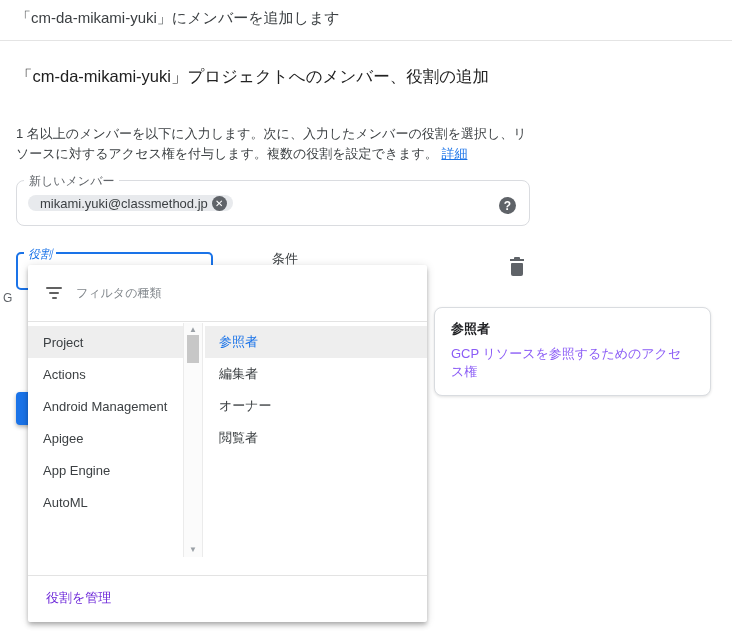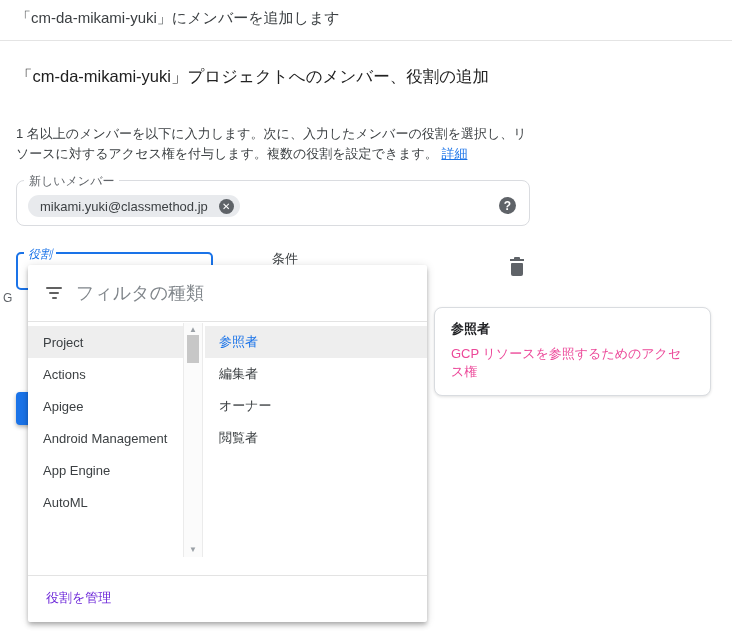--- a/index.html
+++ b/index.html
@@ -18,21 +18,21 @@
   .top-divider { left:0; top:40px; width:732px; height:1px; background:#e4e4e4; }
 
   
   .dlg-heading { left:16px; top:64px; width:522px; font-size:16.5px; line-height:25px; color:#212121; }
   .dlg-desc { left:16px; top:124px; width:512px; font-size:13px; line-height:20px; color:#3c4043; }
   .link { color:#1a73e8; text-decoration:underline; cursor:pointer; }
 
   
   .member-box { left:16px; top:180px; width:514px; height:46px; border:1px solid #dadce0; border-radius:8px; background:#fff; }
   .member-label { left:24px; top:173px; background:#fff; padding:0 5px; font-size:12px; color:#5f6368; z-index:1; }
-  .chip { left:28px; top:195px; height:22px; display:flex; align-items:center; gap:11px;
+  .chip { left:28px; top:195px; height:16px; display:flex; align-items:center; gap:4px;
           background:#e8eaed; border-radius:12px; padding:0 6px 0 12px; font-size:13px; color:#3c4043; cursor:default; }
   .chip-close { width:15px; height:15px; border-radius:50%; background:#5f6368; color:#fff;
                 font-size:10px; line-height:15px; display:flex; align-items:center; justify-content:center; cursor:pointer; }
   .help-icon { left:499px; top:197px; width:17px; height:17px; border-radius:50%; background:#5f6368;
                color:#fff; font-size:12px; font-weight:bold; display:flex; align-items:center; justify-content:center; cursor:pointer; }
 
   
   .role-box { left:16px; top:252px; width:197px; height:38px; border:2px solid #1a73e8; border-radius:5px; background:#fff; z-index:1; cursor:pointer; }
   .role-label { left:24px; top:246px; background:#fff; padding:0 4px; font-size:12px; color:#1a73e8; z-index:2;font-style:italic; }
   .role-helper { left:3px; top:291px; font-size:12px; color:#5f6368; z-index:0; }
@@ -50,21 +50,21 @@
               border-radius:4px; box-shadow:0 2px 4px rgba(0,0,0,.3); z-index:2; cursor:pointer; }
 
   
   .dropdown { left:28px; top:265px; width:399px; height:357px; background:#fff; border-radius:2px; z-index:4;
               box-shadow:0 2px 4px -1px rgba(0,0,0,.2), 0 4px 5px 0 rgba(0,0,0,.14), 0 1px 10px 0 rgba(0,0,0,.12); }
   .dd-filter { position:absolute; left:0; top:0; width:100%; height:57px; display:flex; align-items:center;
                padding-left:17px; border-bottom:1px solid #e3e3e3; cursor:text; }
   .filter-icon { width:18px; display:flex; flex-direction:column; align-items:center; gap:3px; }
   .filter-icon i { display:block; height:2px; background:#616161; border-radius:1px; }
   .filter-icon .b1 { width:16px; } .filter-icon .b2 { width:10px; } .filter-icon .b3 { width:5px; }
-  .dd-filter-text { margin-left:13px; font-size:18px; color:#80868b; }
+  .dd-filter-text { margin-left:13px; font-size:12px; color:#80868b; }
 
   .dd-lists { position:absolute; left:0; top:61px; width:100%; height:241px; overflow:hidden; }
   .cat-col { position:absolute; left:0; top:0; width:155px; }
   .cat-row { height:32px; display:flex; align-items:center; padding-left:15px; font-size:13px; color:#3c4043;
              white-space:nowrap; overflow:hidden; cursor:pointer; }
   .cat-row.selected { background:#eeeeee; }
   .role-col { position:absolute; left:177px; top:0; width:222px; }
   .role-row { height:32px; display:flex; align-items:center; padding-left:14px; font-size:13px; color:#3c4043; cursor:pointer; }
   .role-row.selected { background:#eeeeee; color:#1a73e8; }
 
@@ -74,21 +74,21 @@
   .scroll-arrow { font-size:8px; color:#9aa0a6; line-height:10px; cursor:pointer; }
   .scroll-thumb { position:absolute; left:3px; top:12px; width:12px; height:28px; background:#c7c7c7; cursor:grab; }
 
   .dd-footer-divider { position:absolute; left:0; top:310px; width:100%; height:1px; background:#e3e3e3; }
   .manage-link { position:absolute; left:18px; top:324px; font-size:13px; color:#6d28d9; cursor:pointer; }
 
   
   .tooltip { left:434px; top:307px; width:277px; background:#fff; border:1px solid #d9dce0; border-radius:8px;
              padding:12px 16px 14px; box-shadow:0 1px 3px rgba(0,0,0,.12); z-index:3; }
   .tt-title { font-size:13px; font-weight:bold; color:#202124; margin-bottom:7px; }
-  .tt-desc { font-size:13px; color:#ec4899; }
+  .tt-desc { font-size:13px; color:#8b5cf6; }
 </style>
 </head>
 <body>
 
 <div class="abs top-title">「cm-da-mikami-yuki」にメンバーを追加します</div>
 <div class="abs top-divider"></div>
 
 <h1 class="abs dlg-heading" style="font-weight:normal;">「cm-da-mikami-yuki」プロジェクトへのメンバー、役割の追加</h1>
 <p class="abs dlg-desc">
   <span>1 名以上のメンバーを以下に入力します。次に、入力したメンバーの役割を選択し、リソースに対するアクセス権を付与します。複数の役割を設定できます。</span>
@@ -122,22 +122,22 @@
         <i class="b2"></i>
         <i class="b3"></i>
     </span>
     <span class="dd-filter-text">フィルタの種類</span>
   </div>
 
   <div class="dd-lists">
     <div class="cat-col">
       <div class="cat-row selected">Project</div>
       <div class="cat-row">Actions</div>
+      <div class="cat-row">Android Management</div>
       <div class="cat-row">Apigee</div>
-      <div class="cat-row">Android Management</div>
       <div class="cat-row">App Engine</div>
       <div class="cat-row">AutoML</div>
     </div>
     <div class="role-col">
       <div class="role-row selected">参照者</div>
       <div class="role-row">編集者</div>
       <div class="role-row">オーナー</div>
       <div class="role-row">閲覧者</div>
     </div>
   </div>

